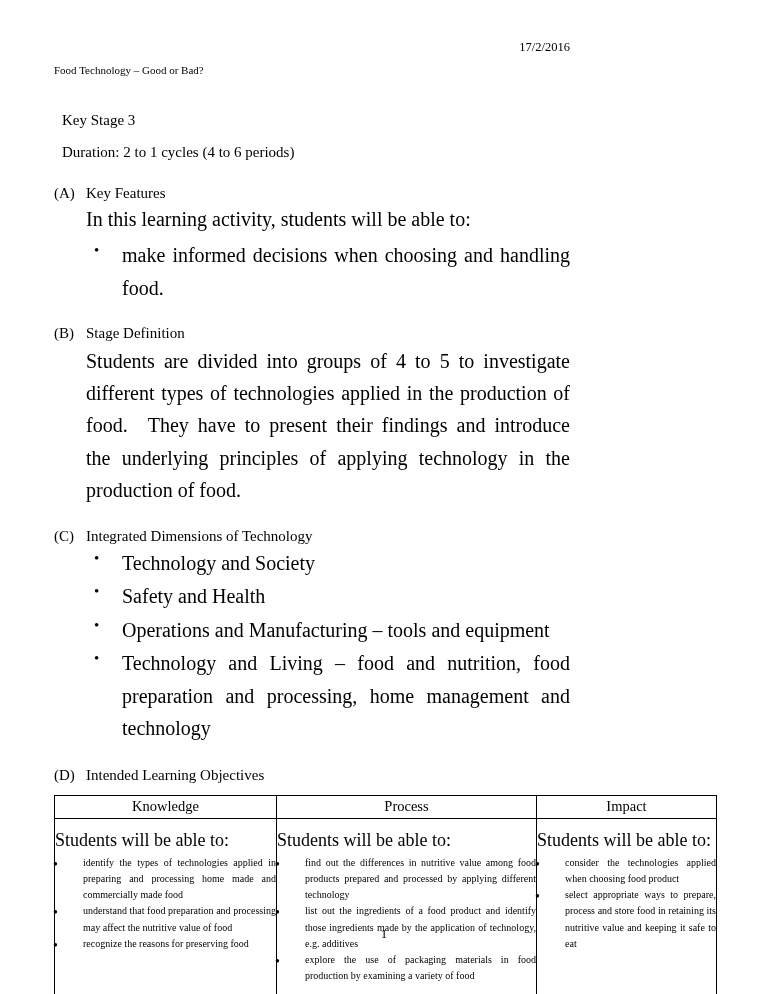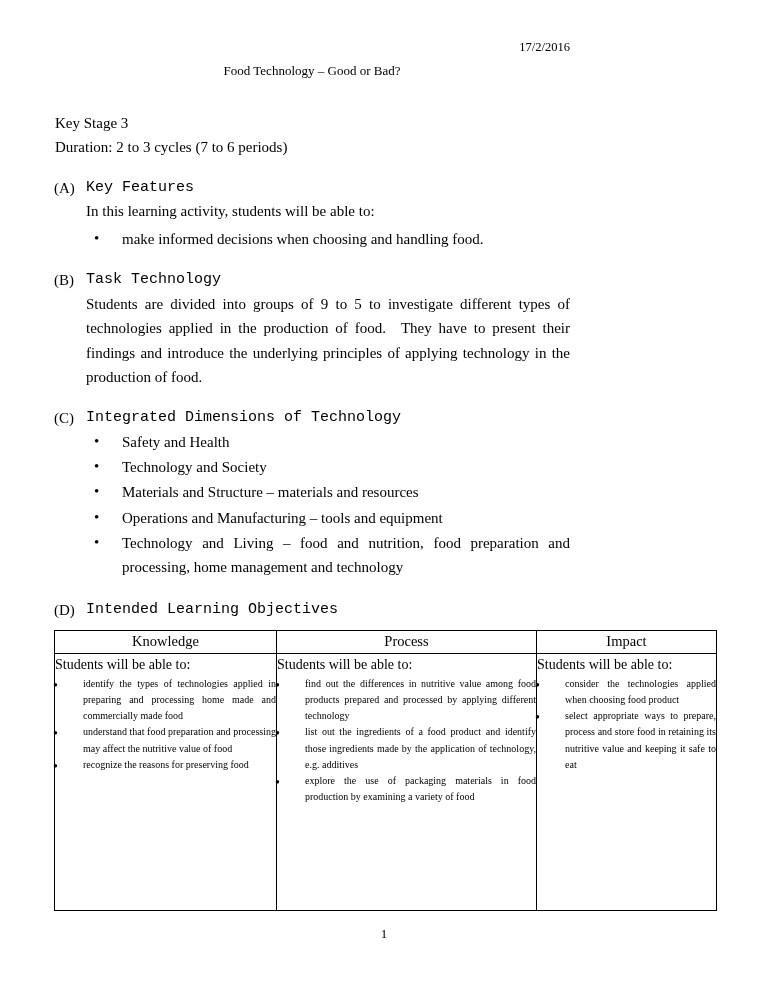--- a/index.html
+++ b/index.html
@@ -23,50 +23,49 @@
     box-sizing: border-box;
     padding: 40px 54px 0 54px;
   }
   .date-line {
     text-align: right;
     font-size: 12.5px;
     margin: 0 0 8px 0;
     line-height: 1.2;
   }
   .doc-title {
-    text-align: center;
-    font-size: 13px;
+    text-align: left;
+    font-size: 11px;
     margin: 0 0 32px 0;
     line-height: 1.3;
   }
   .meta-line {
     font-size: 15px;
     line-height: 1.55;
-    margin: 1px;
+    margin: 8px;
   }
   .section {
     margin-top: 18px;
   }
   .section-head {
     display: flex;
     align-items: flex-start;
     font-size: 15px;
     line-height: 1.5;
   }
   .section-label {
     width: 32px;
     flex: 0 0 32px;
   }
   .section-title {
     flex: 1;
-    font-family: Liberation Mono, monospace;
   }
   .section-body {
     margin-left: 32px;
-    font-size: 15px;
+    font-size: 20px;
     line-height: 1.55;
   }
   .lead {
     margin: 0 0 4px 0;
   }
   ul.bullets {
     list-style: none;
     margin: 0;
     padding: 0;
   }
@@ -111,22 +110,22 @@
     font-weight: normal;
     font-size: 14.5px;
     padding: 2px 0 3px 0;
     margin-left: 28px;
   }
   td.col {
     padding: 2px 4px 2px 4px;
     height: 256px;
   }
   .col-lead {
-    margin: 0 0 1px 0;
-    font-size: 14px;
+    margin: 8px 0 1px 0;
+    font-size: 18px;
     line-height: 1.5;
   }
   ul.cellbullets {
     list-style: none;
     margin: 0;
     padding: 0;
   }
   ul.cellbullets > li {
     position: relative;
     padding-left: 28px;
@@ -157,55 +156,54 @@
 </head>
 <body>
 
 <div class="page">
 
   <div class="date-line">17/2/2016</div>
 
   <div class="doc-title">Food Technology – Good or Bad?</div>
 
   <div class="meta-line">Key Stage 3</div>
-  <div class="meta-line">Duration: 2 to 3 cycles (7 to 6 periods)</div>
+  <div class="meta-line">Duration: 2 to 1 cycles (4 to 6 periods)</div>
 
   <div class="section">
     <div class="section-head">
       <span class="section-label">(A)</span>
       <span class="section-title">Key Features</span>
     </div>
     <div class="section-body">
       <p class="lead">In this learning activity, students will be able to:</p>
       <ul class="bullets">
         <li>make informed decisions when choosing and handling food.</li>
       </ul>
     </div>
   </div>
 
   <div class="section">
     <div class="section-head">
       <span class="section-label">(B)</span>
-      <span class="section-title">Task Technology</span>
+      <span class="section-title">Stage Definition</span>
     </div>
     <div class="section-body">
-      <p class="para">Students are divided into groups of 9 to 5 to investigate different types of technologies applied in the production of food. They have to present their findings and introduce the underlying principles of applying technology in the production of food.</p>
+      <p class="para">Students are divided into groups of 4 to 5 to investigate different types of technologies applied in the production of food. They have to present their findings and introduce the underlying principles of applying technology in the production of food.</p>
     </div>
   </div>
 
   <div class="section">
     <div class="section-head">
       <span class="section-label">(C)</span>
       <span class="section-title">Integrated Dimensions of Technology</span>
     </div>
     <div class="section-body">
       <ul class="bullets tight">
+        <li>Technology and Society</li>
         <li>Safety and Health</li>
-        <li>Technology and Society</li>
-        <li>Materials and Structure – materials and resources</li>
         <li>Operations and Manufacturing – tools and equipment</li>
         <li class="justify" style="text-align:justify;">Technology and Living – food and nutrition, food preparation and processing, home management and technology</li>
       </ul>
     </div>
   </div>
 
   <div class="section" style="margin-top:20px;">
     <div class="section-head">
       <span class="section-label">(D)</span>
       <span class="section-title">Intended Learning Objectives</span>

